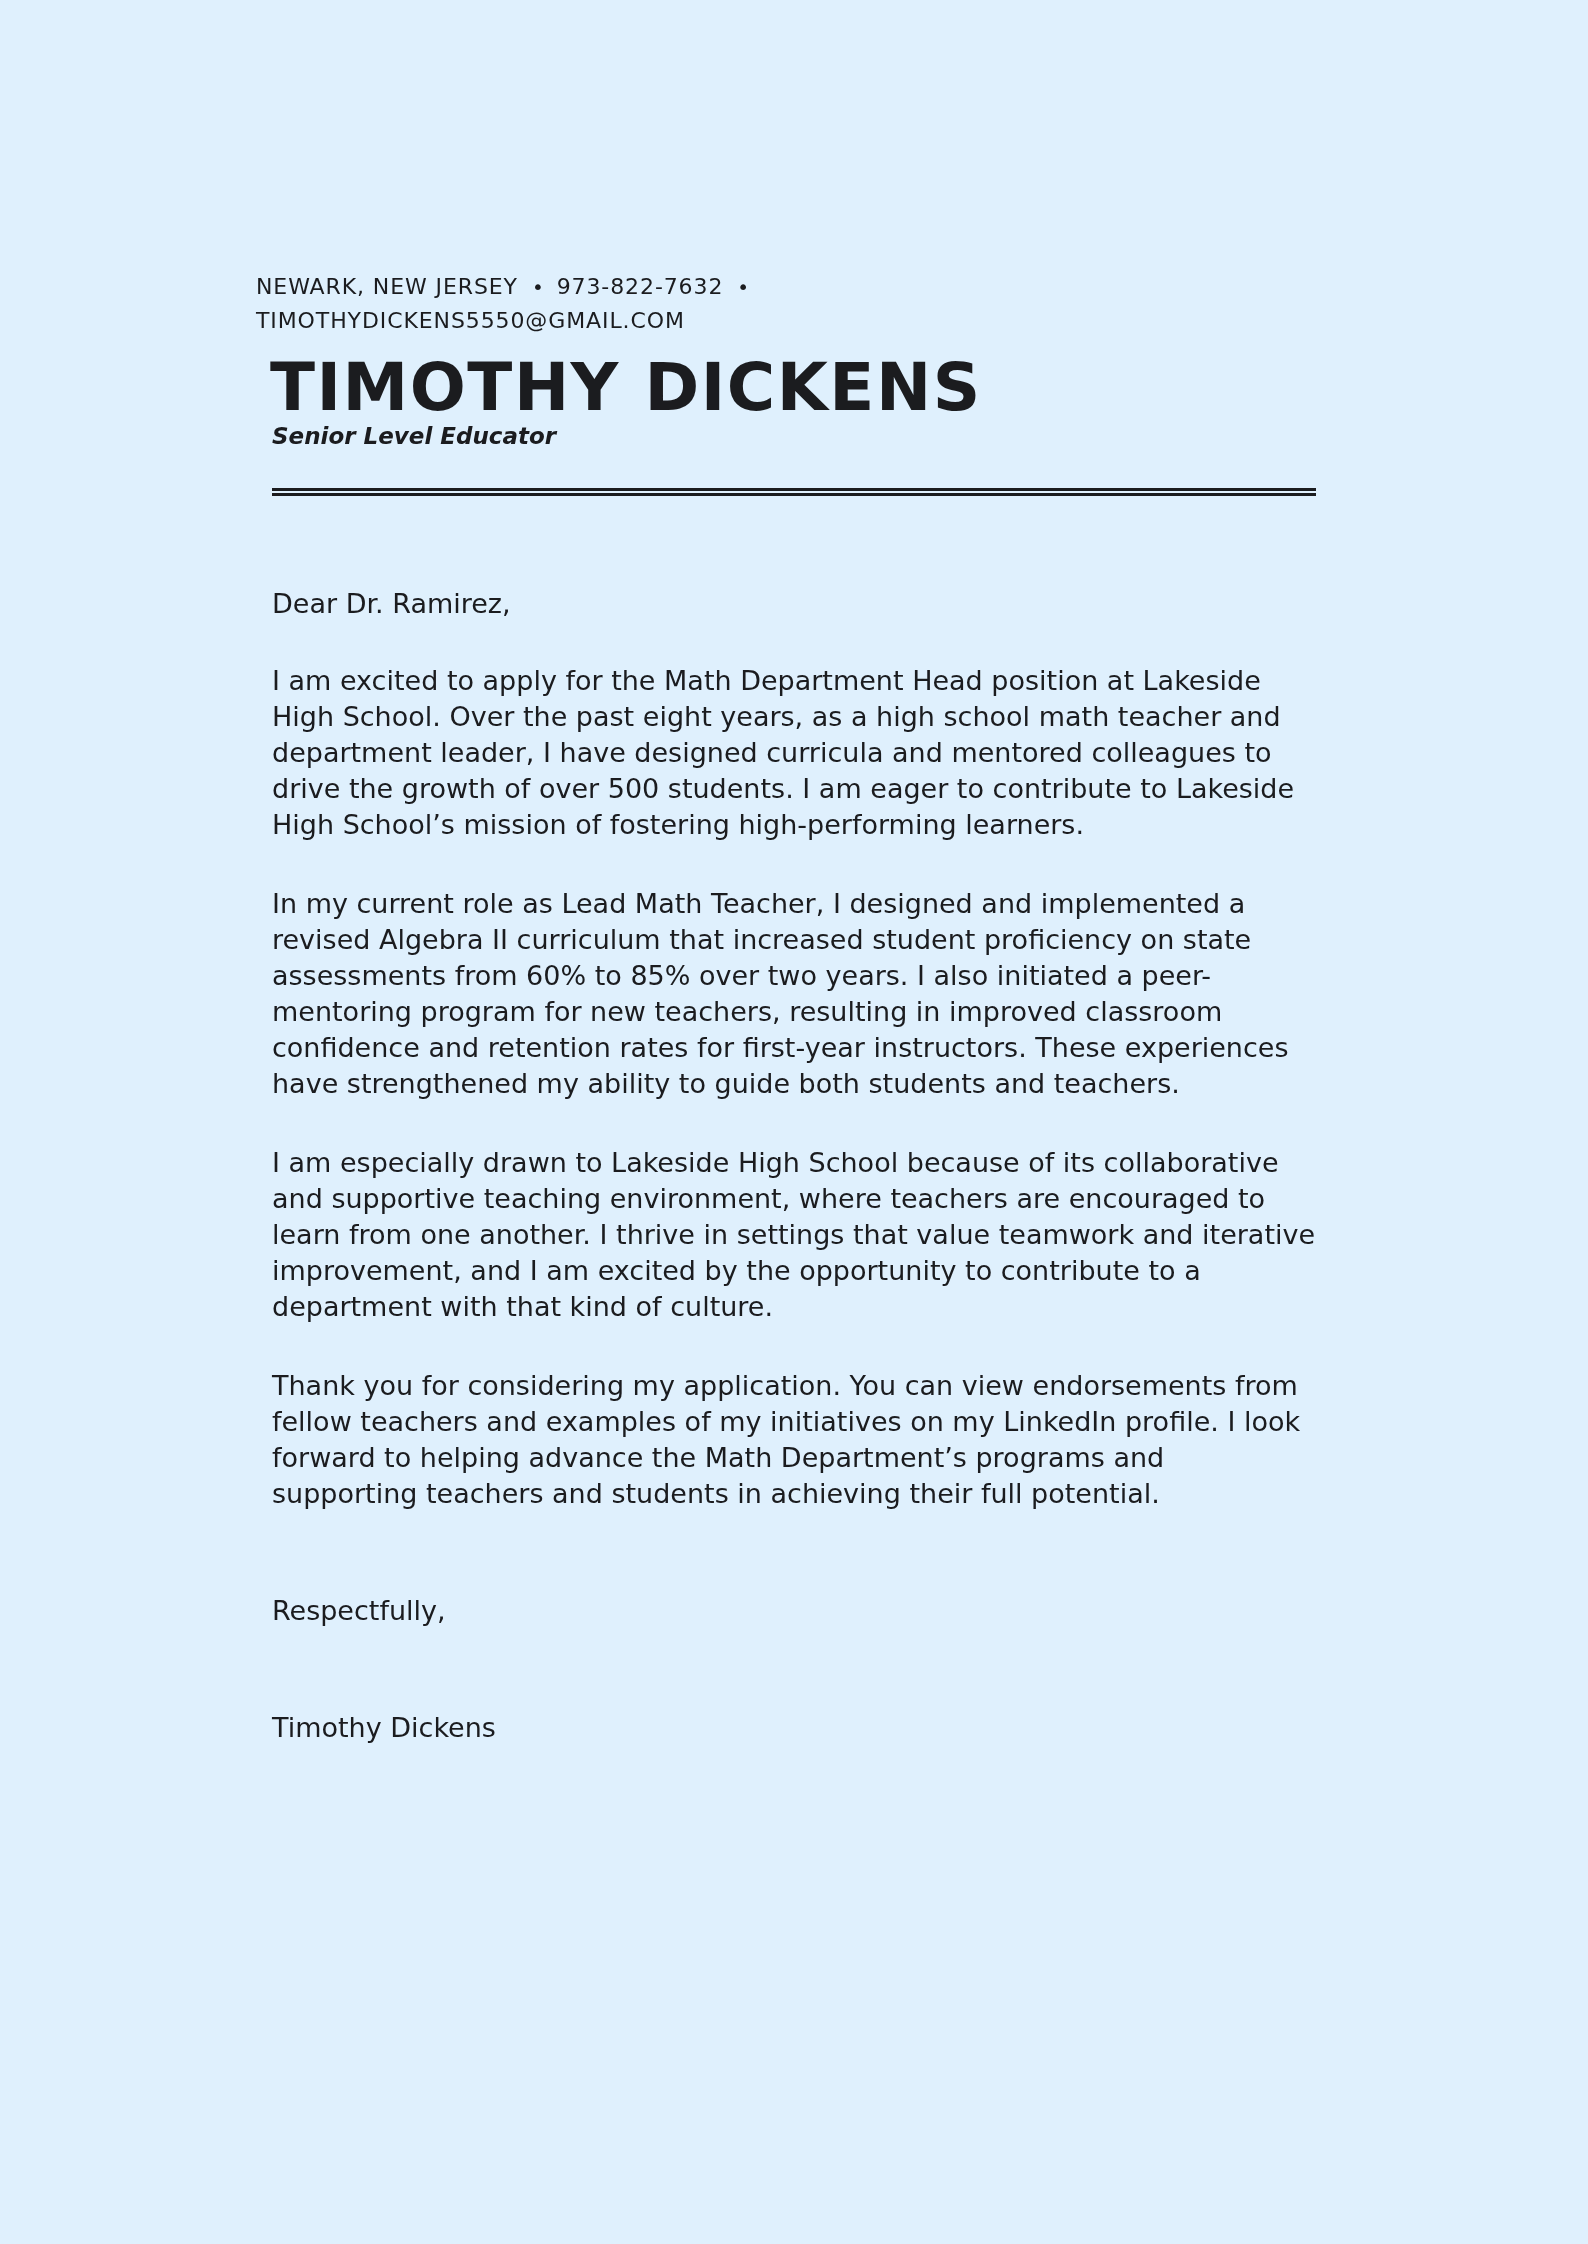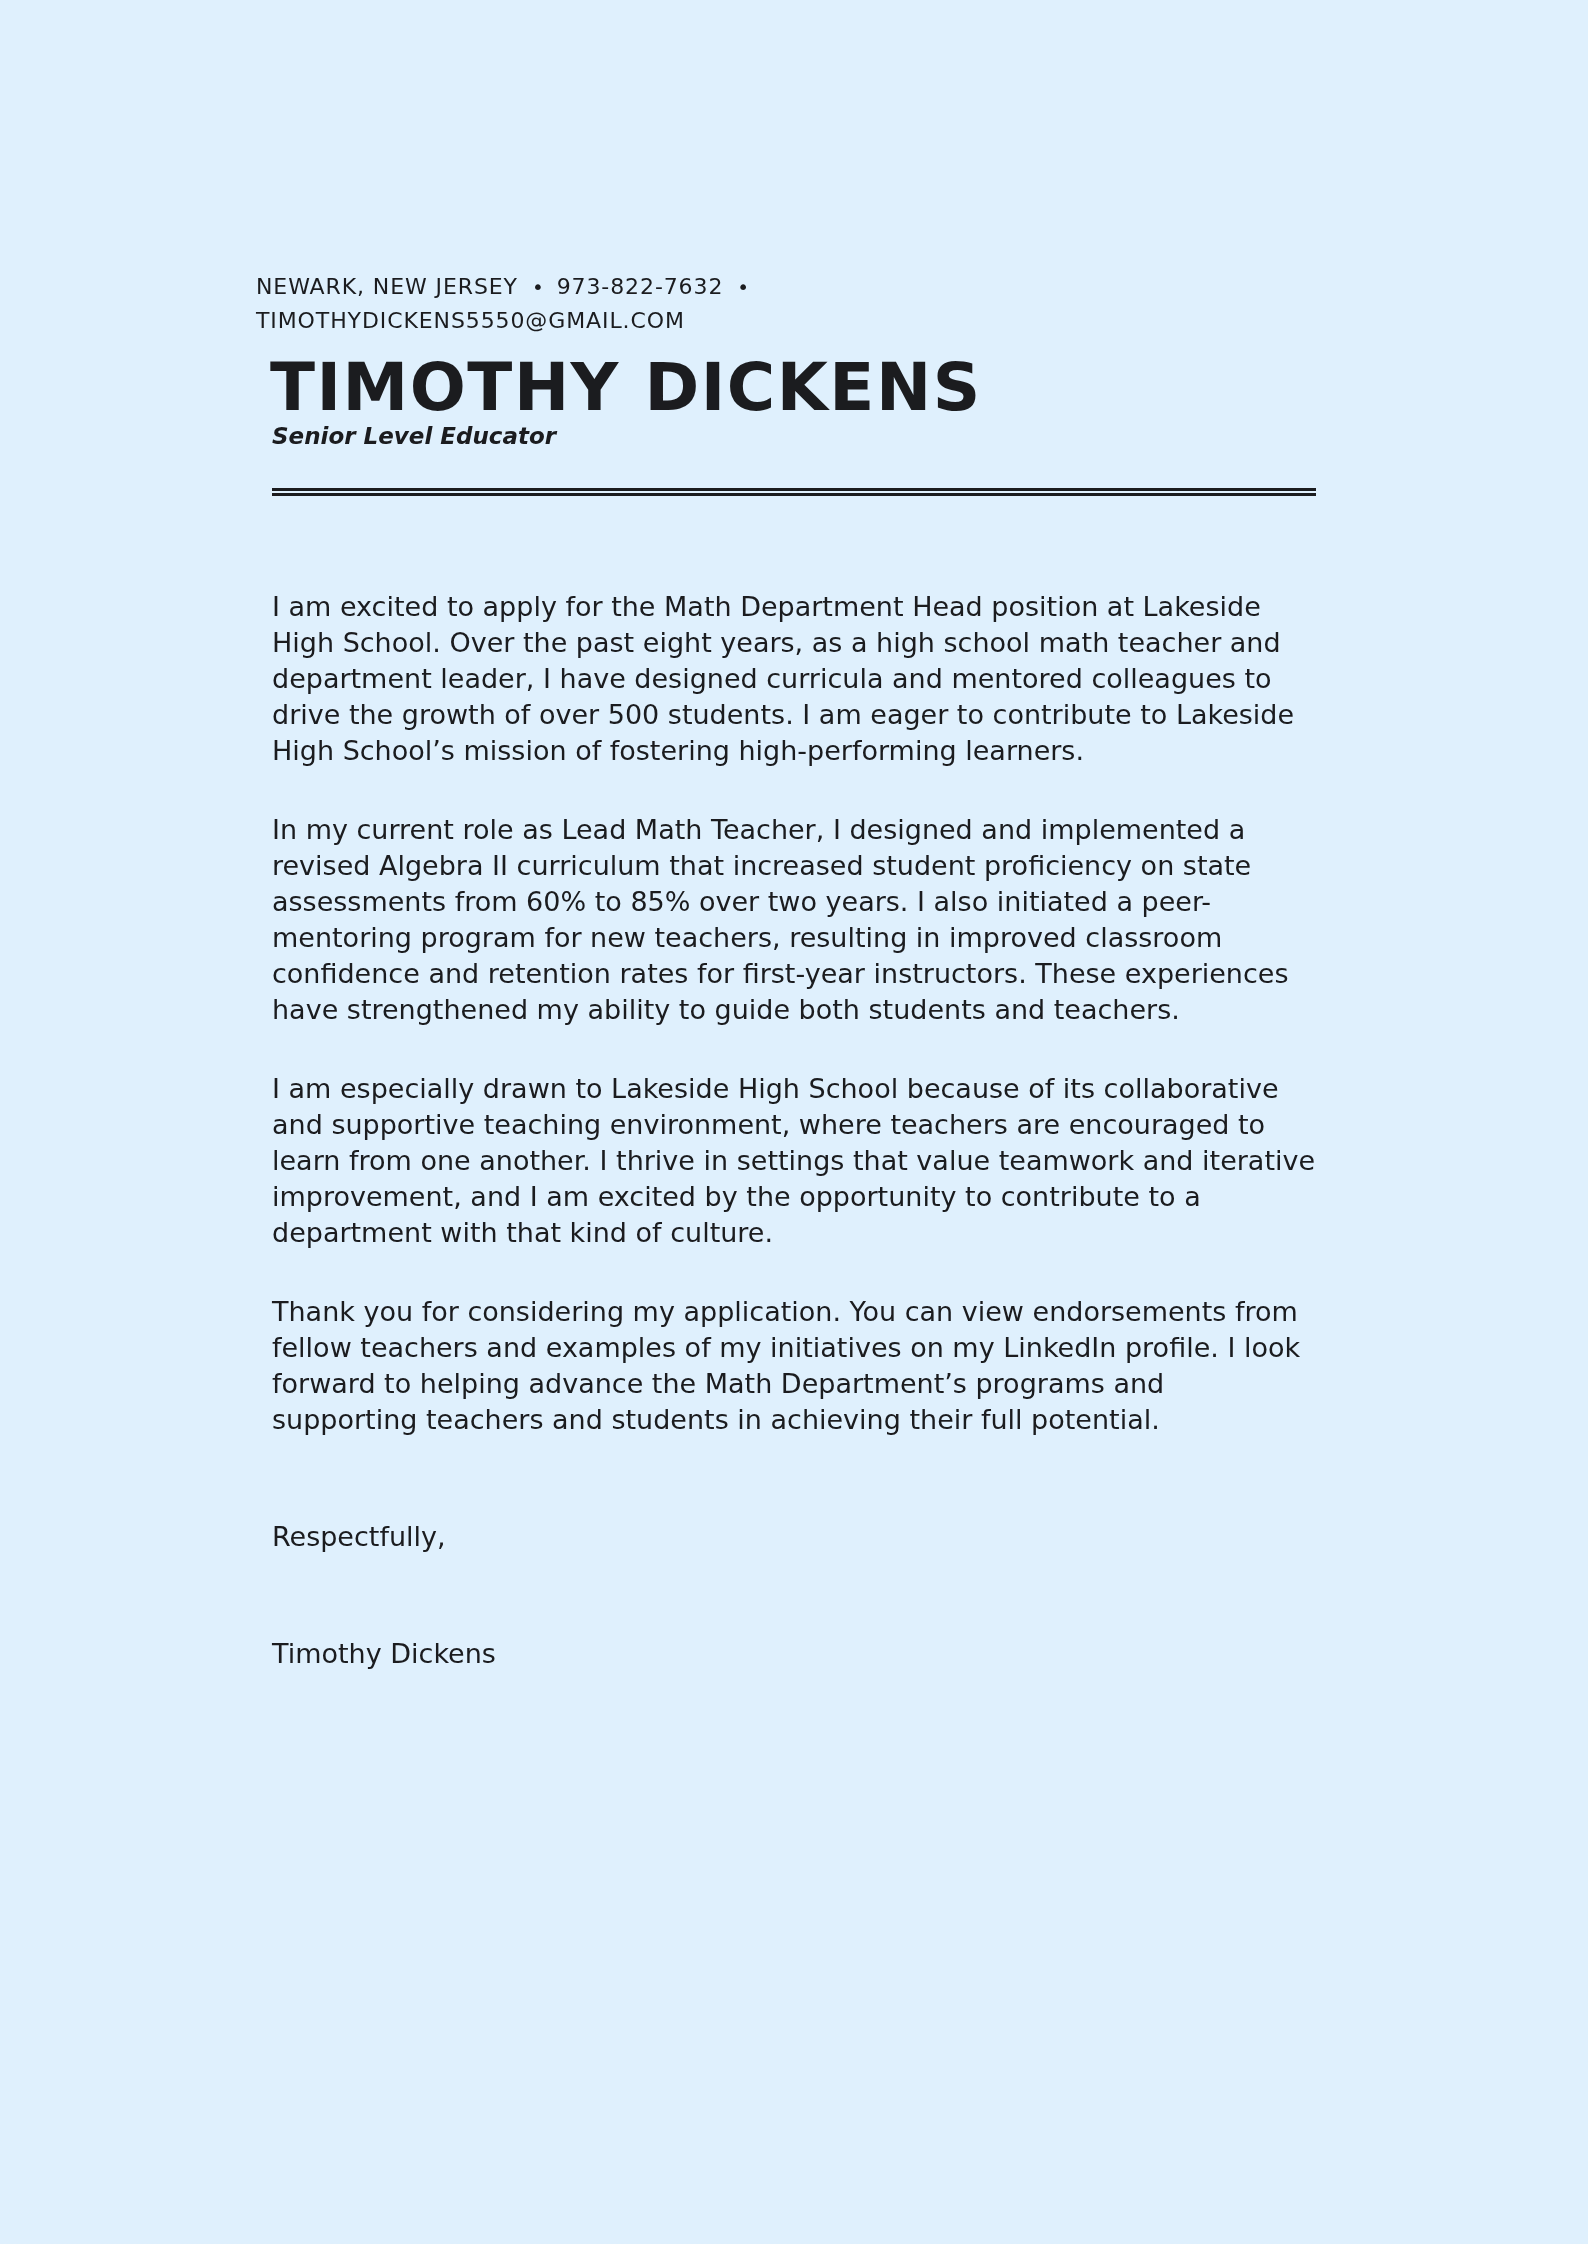--- a/index.html
+++ b/index.html
@@ -33,38 +33,39 @@
     position: absolute; left: 272px; top: 488px; width: 1044px; height: 8px;
     border-top: 3px solid #1b1c1f; border-bottom: 3px solid #1b1c1f;
     box-sizing: border-box;
   }
   .body {
     position: absolute; left: 272px; top: 559px; width: 1044px;
     font-size: 27px; line-height: 36px;
   }
   .body p { margin: 0; }
   .body .dear { margin-top: 27px; }
-  .body .p-first { margin-top: 30px; }
+  .body .p-first { margin-top: 41px; }
   .body .p-next { margin-top: 43px; }
   .body .closing { margin-top: 81px; }
   .body .signature { margin-top: 81px; }
 </style>
 </head>
 <body>
 
 <div class="page">
 
   <div class="contact"><span>NEWARK, NEW JERSEY</span><span class="sep">•</span><span>973-822-7632</span><span class="sep">•</span><br><span>TIMOTHYDICKENS5550@GMAIL.COM</span></div>
 
   <div class="name">TIMOTHY DICKENS</div>
   <div class="subtitle">Senior Level Educator</div>
 
   <div class="rule"></div>
 
   <div class="body">
+    <p class="dear">Dear Dr. Ramirez,</p>
     <p class="p-first">I am excited to apply for the Math Department Head position at Lakeside High School. Over the past eight years, as a high school math teacher and department leader, I have designed curricula and mentored colleagues to drive the growth of over 500 students. I am eager to contribute to Lakeside High School’s mission of fostering high-performing learners.</p>
     <p class="p-next">In my current role as Lead Math Teacher, I designed and implemented a revised Algebra II curriculum that increased student proficiency on state assessments from 60% to 85% over two years. I also initiated a peer-mentoring program for new teachers, resulting in improved classroom confidence and retention rates for first-year instructors. These experiences have strengthened my ability to guide both students and teachers.</p>
     <p class="p-next">I am especially drawn to Lakeside High School because of its collaborative and supportive teaching environment, where teachers are encouraged to learn from one another. I thrive in settings that value teamwork and iterative improvement, and I am excited by the opportunity to contribute to a department with that kind of culture.</p>
     <p class="p-next">Thank you for considering my application. You can view endorsements from fellow teachers and examples of my initiatives on my LinkedIn profile. I look forward to helping advance the Math Department’s programs and supporting teachers and students in achieving their full potential.</p>
     <p class="closing">Respectfully,</p>
     <p class="signature">Timothy Dickens</p>
   </div>
 
 </div>
 

